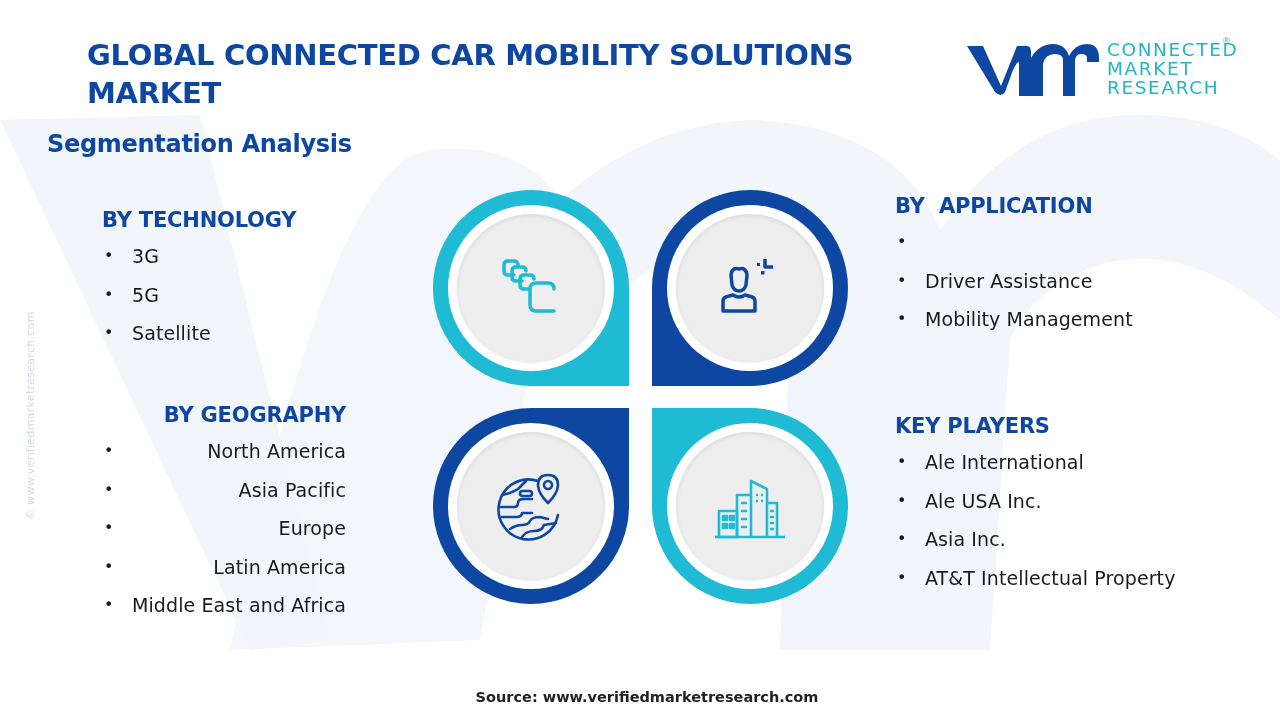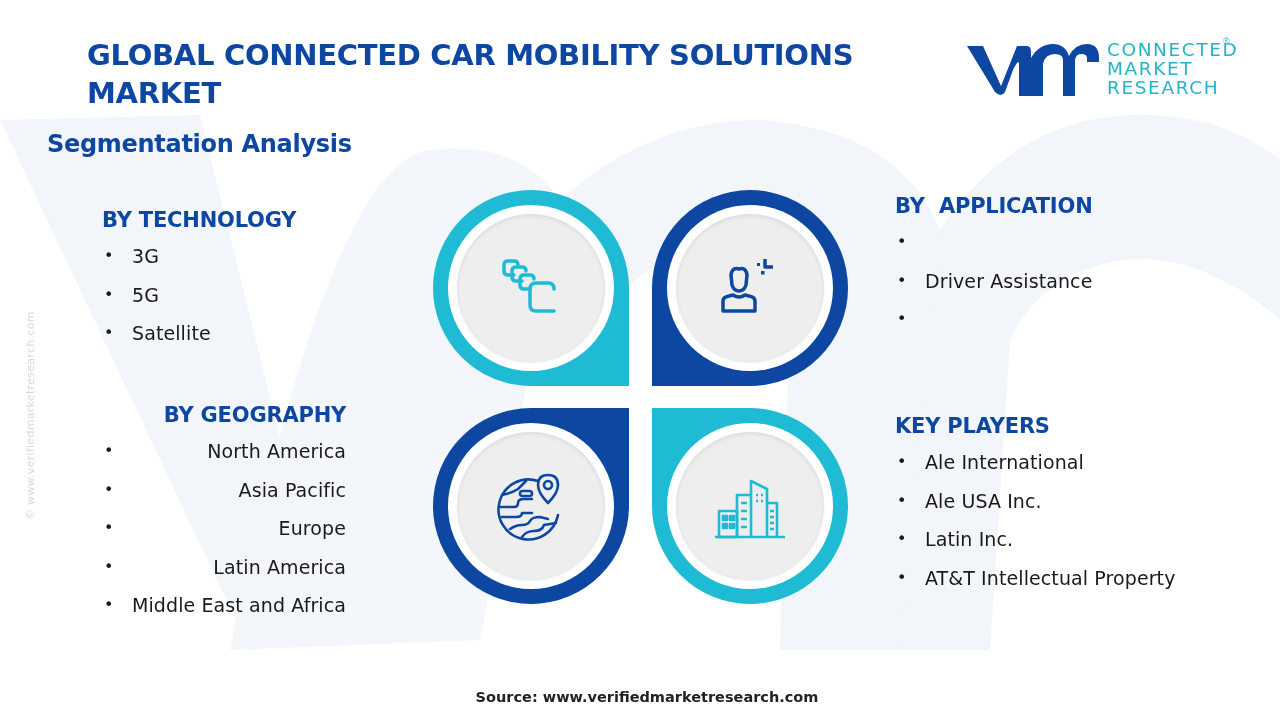--- a/index.html
+++ b/index.html
@@ -123,30 +123,30 @@
     <li><span class="bullet">•</span><span>Latin America</span></li>
     <li><span class="bullet">•</span><span>Middle East and Africa</span></li>
   </ul>
 </div>
 
 <div class="segment seg-app">
   <h2>BY  APPLICATION</h2>
   <ul>
     <li><span class="bullet">•</span></li>
     <li><span class="bullet">•</span><span>Driver Assistance</span></li>
-    <li><span class="bullet">•</span></li>
+    <li><span class="bullet">•</span><span>Mobility Management</span></li>
   </ul>
 </div>
 
 <div class="segment seg-key">
   <h2>KEY PLAYERS</h2>
   <ul>
     <li><span class="bullet">•</span><span>Ale International</span></li>
     <li><span class="bullet">•</span><span>Ale USA Inc.</span></li>
-    <li><span class="bullet">•</span><span>Latin Inc.</span></li>
+    <li><span class="bullet">•</span><span>Asia Inc.</span></li>
     <li><span class="bullet">•</span><span>AT&amp;T Intellectual Property</span></li>
   </ul>
 </div>
 
 <div class="petal p-tl">
   <div class="ring">
     <div class="disc">
       <svg width="70" height="70" viewBox="0 0 70 70" fill="none" stroke="#1fbad3" stroke-width="3.5" stroke-linejoin="round" stroke-linecap="round">
         <path d="M18 22 L12 22 Q8 22 8 18 L8 12 Q8 8 12 8 L18 8 Q22 8 22 12"></path>
         <path d="M26 28 L20 28 Q16 28 16 24 L16 18 Q16 14 20 14 L26 14 Q30 14 30 18"></path>

